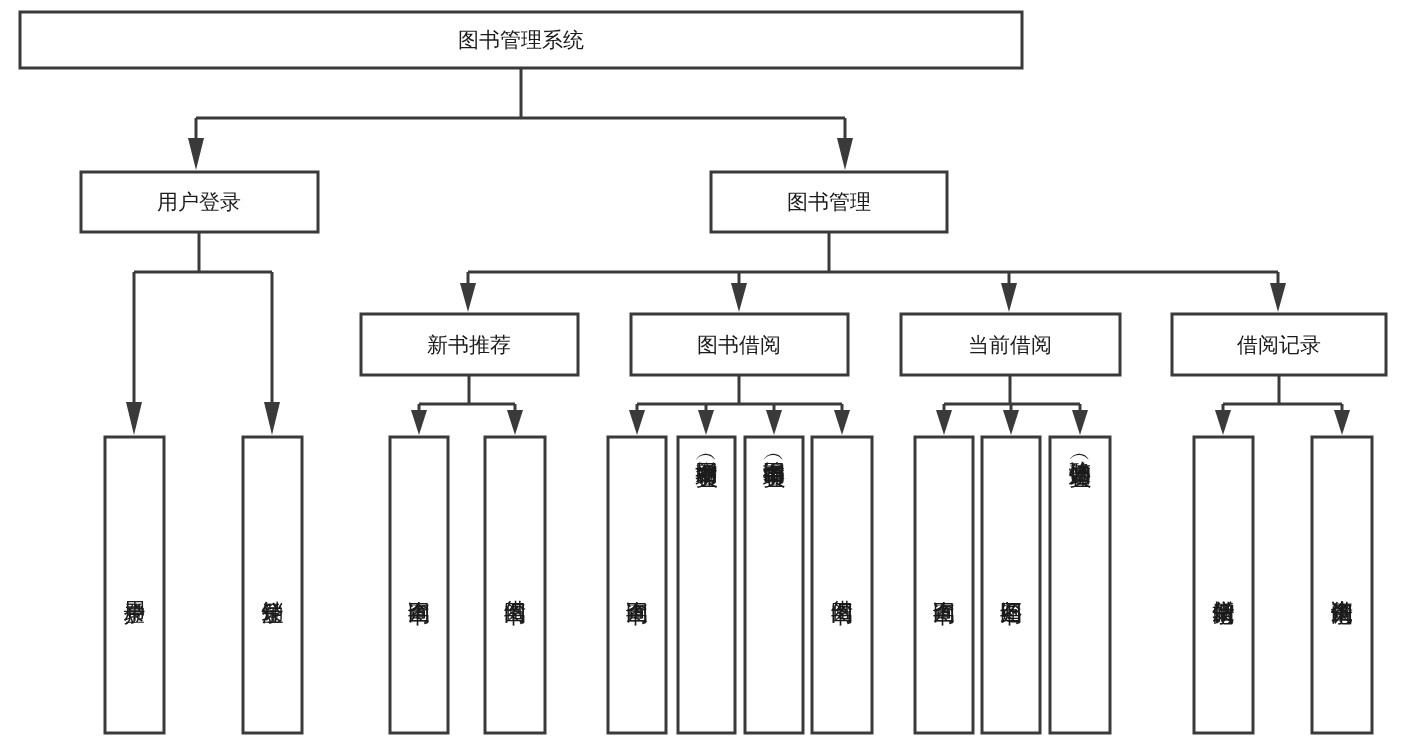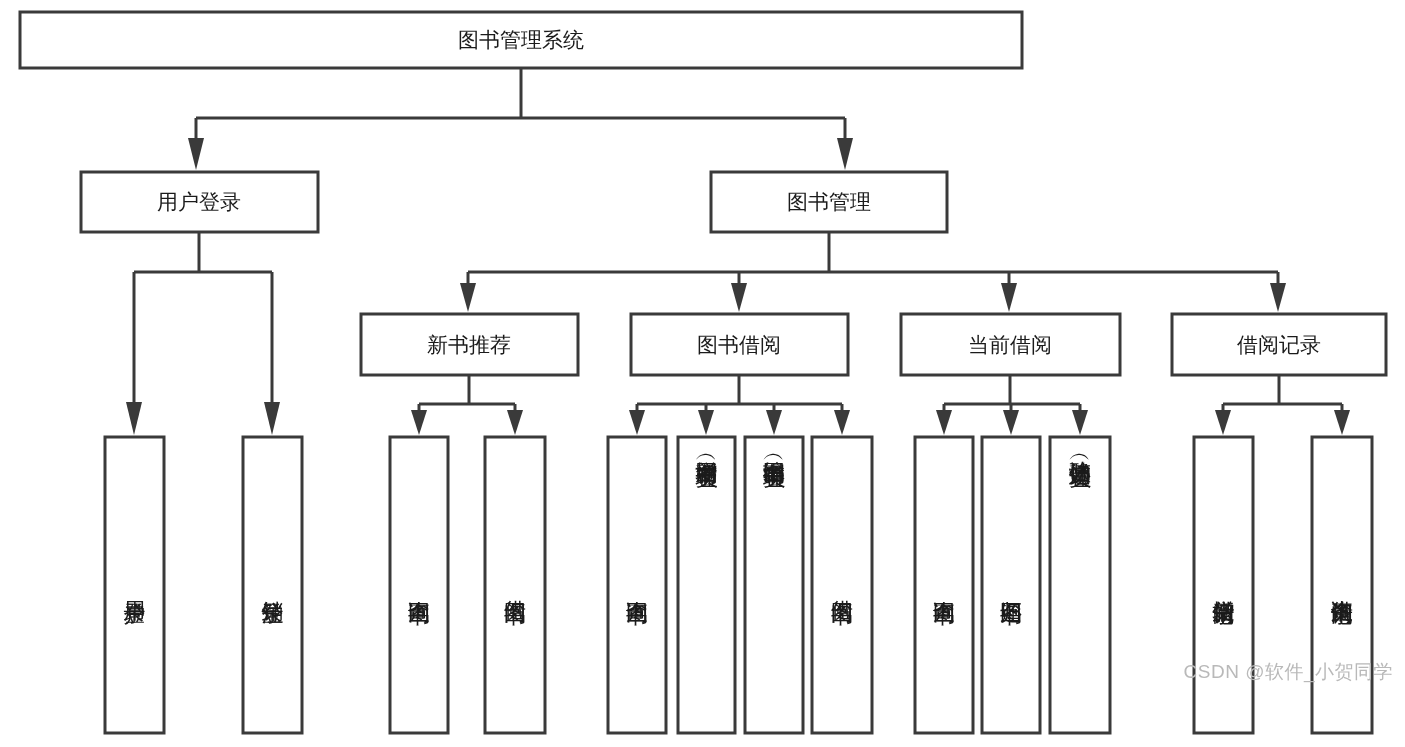--- a/index.html
+++ b/index.html
@@ -211,15 +211,14 @@
   <div class="leaf-label centered" style="left:608px; top:437px; width:58px; height:296px;">查询图书</div>
   <div class="leaf-label" style="left:678px; top:443px; width:57px; height:290px;">新增图书（管理员）</div>
   <div class="leaf-label" style="left:745px; top:443px; width:58px; height:290px;">编辑图书（管理员）</div>
   <div class="leaf-label centered" style="left:812px; top:437px; width:60px; height:296px;">借阅图书</div>
   <div class="leaf-label centered" style="left:915px; top:437px; width:58px; height:296px;">查询图书</div>
   <div class="leaf-label centered" style="left:982px; top:437px; width:58px; height:296px;">归还图书</div>
   <div class="leaf-label" style="left:1050px; top:443px; width:60px; height:290px;">确认归还（管理员）</div>
   <div class="leaf-label centered" style="left:1194px; top:437px; width:59px; height:296px;">新增借阅记录</div>
   <div class="leaf-label centered" style="left:1312px; top:437px; width:60px; height:296px;">查询借阅记录</div>
 
-  <div class="watermark">CSDN @软件_小贺同学</div>
 
 </div>
 
 </body></html>

